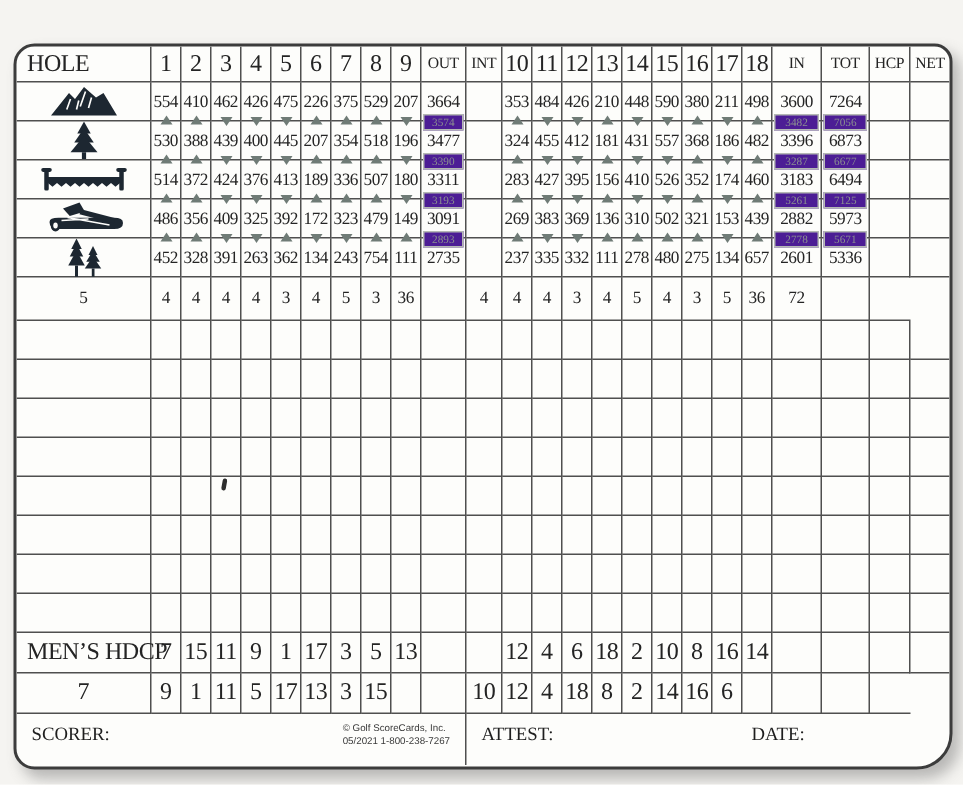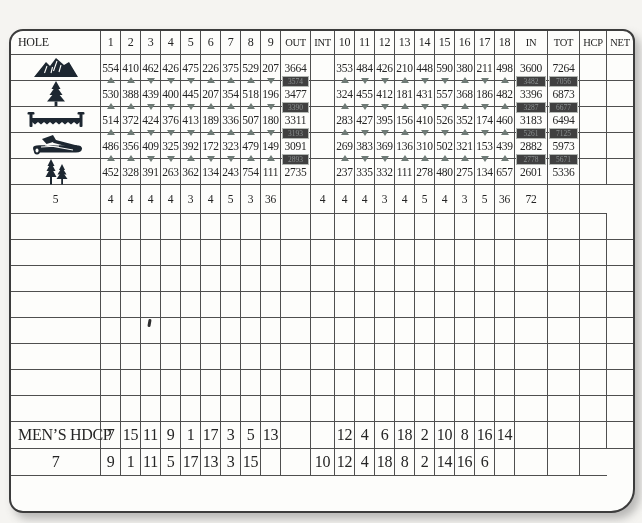--- a/index.html
+++ b/index.html
@@ -33,35 +33,35 @@
   .c{
     position:relative;
     border-right:1px solid var(--grid);
     border-bottom:1px solid var(--grid);
     display:flex;align-items:center;justify-content:center;
     font-size:11.5px;letter-spacing:-.3px;
     color:#242424;
     white-space:nowrap;
   }
   .row .c:last-child{border-right:0}
-  .r-header .c{height:24px;font-size:12px}
+  .r-header .c{height:24px;font-size:16px}
   .r-tee .c{height:26px}
   .r-par .c{height:29px}
   .r-blank .c{height:26px}
   .r-hdcp .c{height:27px;font-size:16px}
   .lab{justify-content:flex-start;padding-left:7px}
   .headlab{font-size:10.5px !important}
   .iconcell{justify-content:center;padding-left:0}
   .arw{position:absolute;left:50%;transform:translateX(-50%);width:0;height:0;
        border-left:4.5px solid transparent;border-right:4.5px solid transparent;z-index:2}
   .arw.up{bottom:-3px;border-bottom:6px solid var(--arrow)}
   .arw.down{bottom:-4px;border-top:6px solid var(--arrow)}
   .combo{
     position:absolute;left:1px;right:1px;bottom:-6.5px;height:11px;
-    background:#404040;border:1px solid var(--subline);
+    background:#4c1d95;border:1px solid var(--subline);
     display:flex;align-items:center;justify-content:center;
     font-size:7.5px;letter-spacing:0;color:var(--sub);z-index:3;
   }
   
   .footer{display:grid;grid-template-columns:300px 322px}
   .fcell{position:relative;height:34px;border-right:1px solid var(--grid);
          display:flex;align-items:flex-start;padding-top:6px;font-size:12.5px}
   .footer .fcell:last-child{border-right:0}
   .fcell .flabel{padding-left:10px}
   .copyright{
@@ -572,16 +572,29 @@
           <div class="c">14</div>
           <div class="c">16</div>
           <div class="c">6</div>
           <div class="c"></div>
           <div class="c"></div>
           <div class="c"></div>
           <div class="c"></div>
         </div>
       </div>
 
+    <div class="footer row-footer">
+      <div class="fcell">
+        <span class="flabel">SCORER:</span>
+        <span class="copyright">
+          <span>©  Golf ScoreCards, Inc.</span><br>
+          <span>05/2021   1-800-238-7267</span>
+        </span>
+      </div>
+      <div class="fcell">
+        <span class="flabel">ATTEST:</span>
+        <span class="datelab">DATE:</span>
+      </div>
+    </div>
 
     <div class="pen-mark"></div>
   </div>
 </div>
 
 </body></html>

